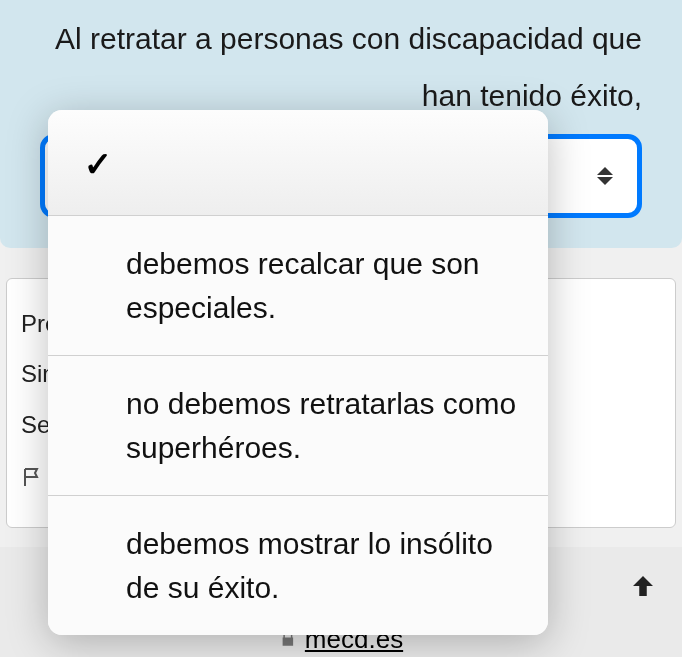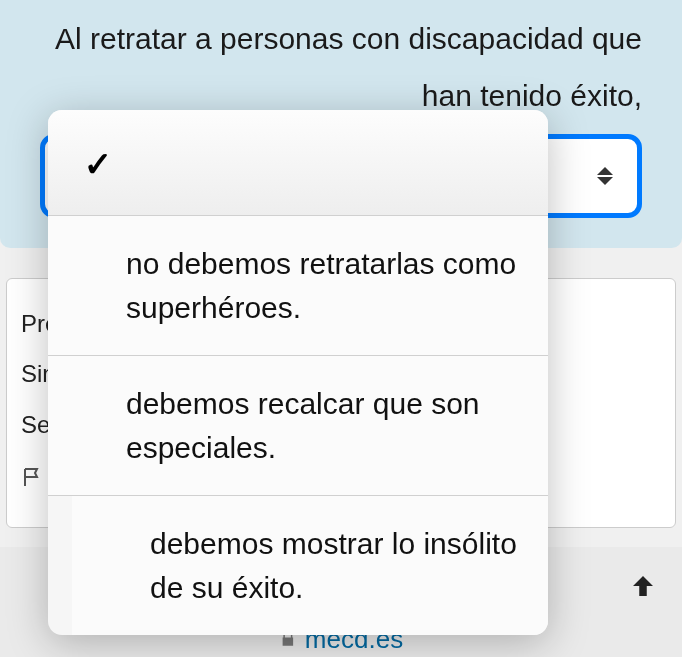--- a/index.html
+++ b/index.html
@@ -73,23 +73,24 @@
     left: 0; right: 0; bottom: 0;
     height: 110px;
     background: #eaeaea;
   }
   .bottom-url {
     position: absolute;
     bottom: 2px;
     left: 50%;
     transform: translateX(-50%);
     font-size: 26px;
-    color: #0369a1;
+    color: #000000;
     display: flex;
     gap: 8px;
+    text-decoration: underline;
   }
   .scroll-top-btn {
     position: absolute;
     right: 14px;
     bottom: 46px;
     width: 50px;
     height: 50px;
     color: #222;
     display: flex;
     align-items: center;
@@ -113,21 +114,21 @@
     padding: 26px 22px 26px 22px;
     border-bottom: 1px solid #d0d0d0;
     font-size: 30px;
     color: #111;
     line-height: 1.45;
     background: #fbfbfb;
   }
   .menu-item:first-child {
     background: linear-gradient(#fdfdfd, #eeeeee);
   }
-  .menu-item:last-child { border-bottom: none; margin-left: 24px; }
+  .menu-item:last-child { border-bottom: none; }
   .check-col {
     width: 56px;
     flex-shrink: 0;
     display: flex;
     align-items: flex-start;
     justify-content: center;
     padding-top: 4px;
   }
   .check-mark {
     font-size: 34px;
@@ -182,23 +183,23 @@
 
 <div class="dropdown-menu">
   <div class="menu-item">
     <div class="check-col">
         <span class="check-mark">✓</span>
       </div>
     <div class="option-text"></div>
   </div>
   <div class="menu-item">
     <div class="check-col"></div>
+    <div class="option-text">debemos recalcar que son especiales.</div>
+  </div>
+  <div class="menu-item">
+    <div class="check-col"></div>
     <div class="option-text">no debemos retratarlas como superhéroes.</div>
-  </div>
-  <div class="menu-item">
-    <div class="check-col"></div>
-    <div class="option-text">debemos recalcar que son especiales.</div>
   </div>
   <div class="menu-item">
     <div class="check-col"></div>
     <div class="option-text">debemos mostrar lo insólito de su éxito.</div>
   </div>
 </div>
 
 </body></html>

